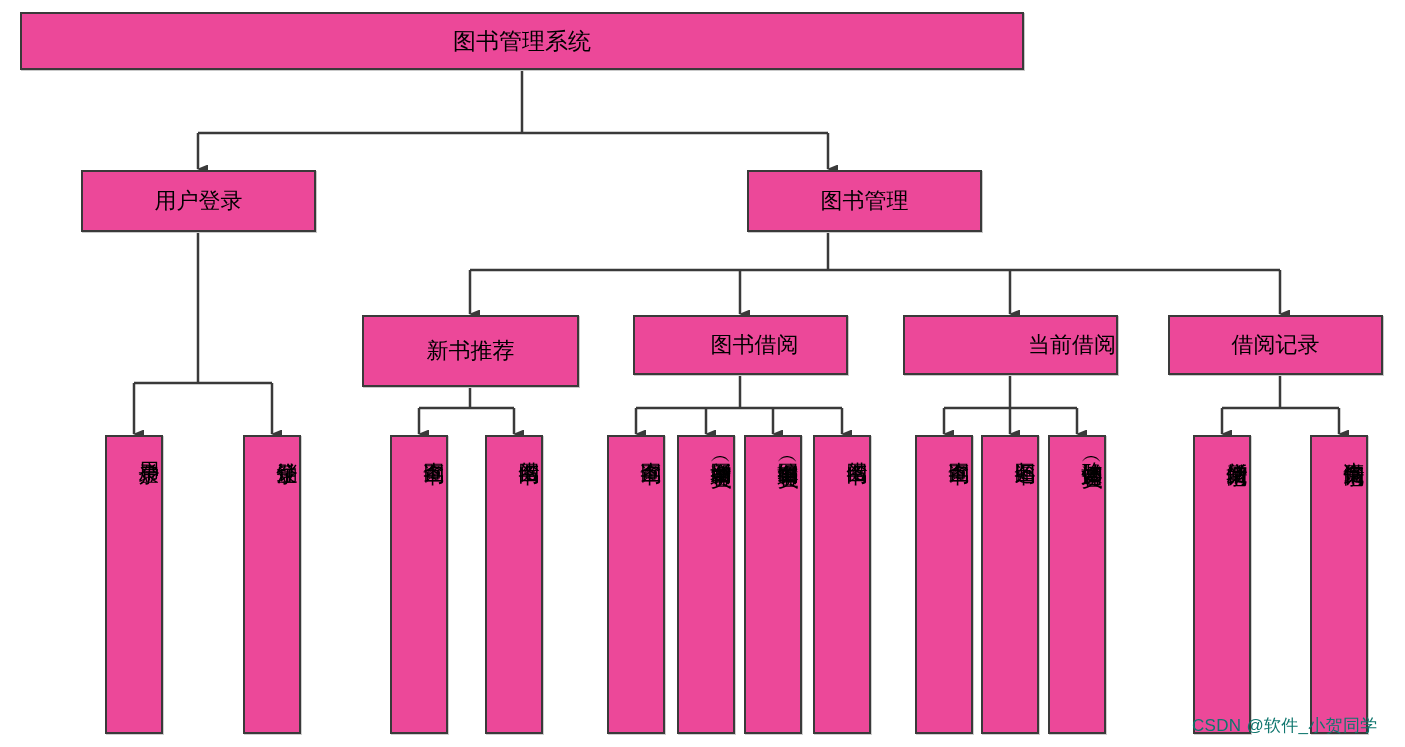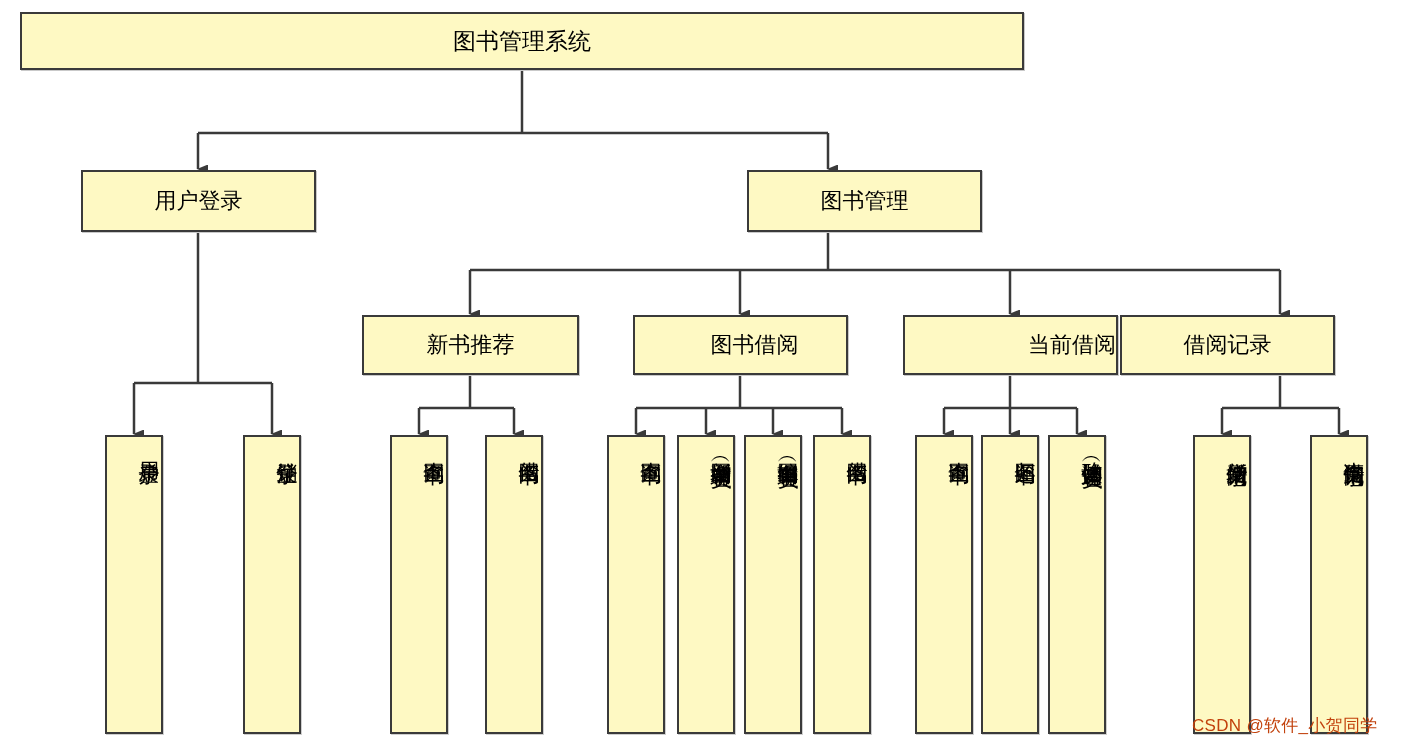--- a/index.html
+++ b/index.html
@@ -22,21 +22,21 @@
     position: absolute;
     left: 0;
     top: 0;
     width: 1405px;
     height: 747px;
     pointer-events: none;
   }
   .node {
     position: absolute;
     box-sizing: border-box;
-    background: #fef9c3;
+    background: #ec4899;
     border: 2px solid #3a3a3a;
     display: flex;
     align-items: center;
     justify-content: center;
     text-align: center;
     color: #000000;
     box-shadow: 1px 1px 0 #c9c9c9;
   }
   .node.root {
     font-size: 23px;
@@ -59,21 +59,21 @@
     box-shadow: 1px 1px 0 #cfcfcf;
   }
   .node-label {
     display: block;
   }
   .watermark {
     position: absolute;
     left: 1192px;
     top: 714px;
     font-size: 17px;
-    color: #c2410c;
+    color: #0f766e;
     white-space: nowrap;
     letter-spacing: 0.3px;
   }
 </style>
 </head>
 <body>
 
 <div id="diagram-root">
 
   <svg id="edge-layer" viewBox="0 0 1405 747" width="1405" height="747" xmlns="http://www.w3.org/2000/svg">
@@ -125,30 +125,30 @@
 
   <div id="level2-layer">
       <div class="node level2" style="left: 81px; top: 170px; width: 235px; height: 62px;">
         <span class="node-label">用户登录</span>
       </div>
       <div class="node level2" style="left: 711px; top: 170px; width: 235px; height: 62px; margin-left: 36px;">
         <span class="node-label">图书管理</span>
       </div>
     </div>
   <div id="level3-layer">
-      <div class="node level3" style="left: 362px; top: 315px; width: 217px; height: 60px;">
+      <div class="node level3" style="left: 362px; top: 315px; width: 217px; height: 72px;">
         <span class="node-label">新书推荐</span>
       </div>
       <div class="node level3" style="left: 633px; top: 315px; width: 215px; height: 60px; padding-left: 28px;">
         <span class="node-label">图书借阅</span>
       </div>
       <div class="node level3" style="left: 903px; top: 315px; width: 215px; height: 60px; justify-content: flex-end;">
         <span class="node-label">当前借阅</span>
       </div>
-      <div class="node level3" style="left: 1120px; top: 315px; width: 215px; height: 60px;">
+      <div class="node level3" style="left: 1168px; top: 315px; width: 215px; height: 60px;">
         <span class="node-label">借阅记录</span>
       </div>
     </div>
   <div id="leaf-layer">
       <div class="node leaf" style="left: 105px; top: 435px; width: 58px; height: 299px;">
         <span class="node-label">用户登录</span>
       </div>
       <div class="node leaf" style="left: 243px; top: 435px; width: 58px; height: 299px;">
         <span class="node-label">注销登录</span>
       </div>

